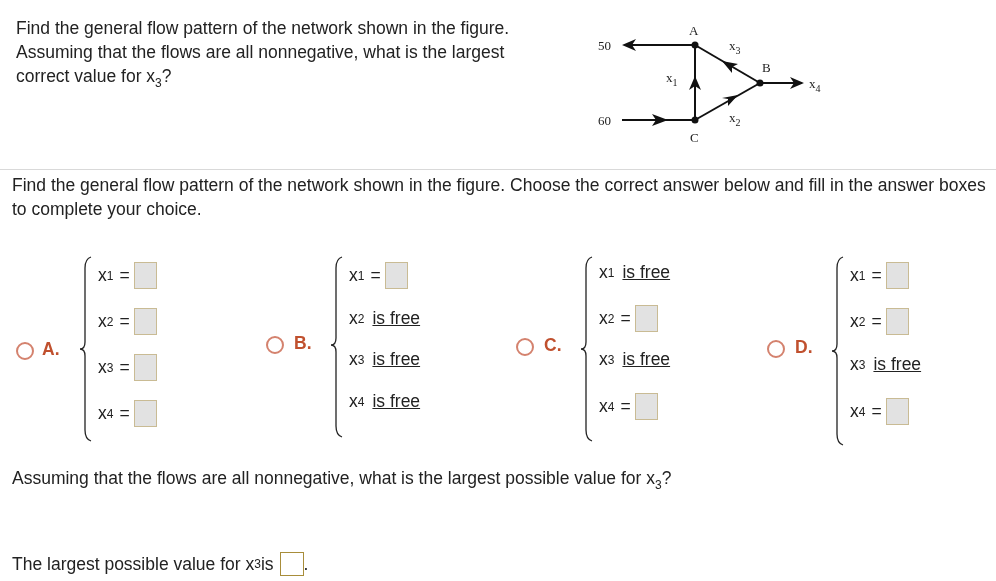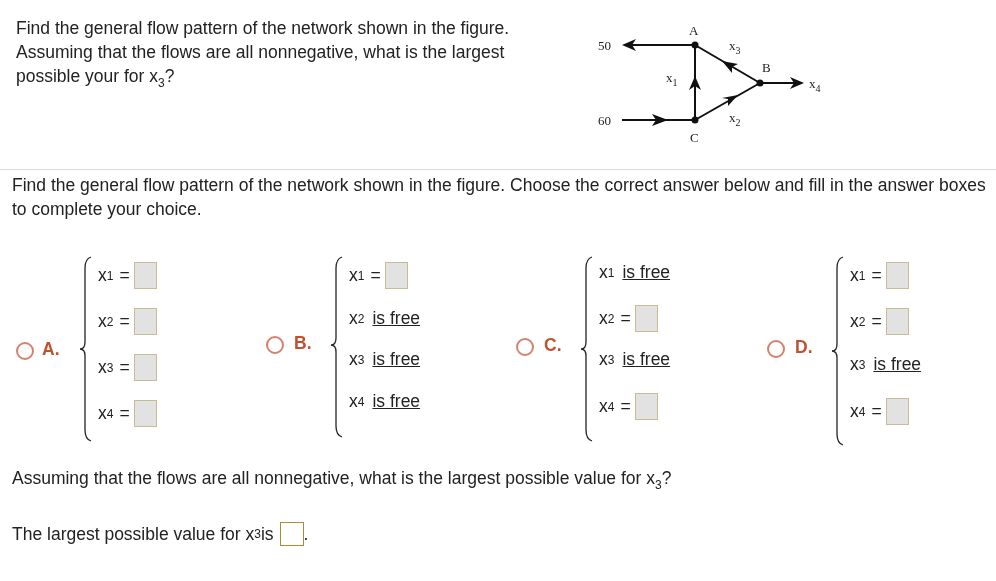--- a/index.html
+++ b/index.html
@@ -14,30 +14,30 @@
   .instr { left:12px; top:173px; width:975px; font-size:17.5px; line-height:24px; }
   .option { position:absolute; top:248px; height:200px; }
   .radio { position:absolute; width:14px; height:14px; border:2px solid #d4826e; border-radius:50%; background:#fff; }
   .opt-letter { position:absolute; font-weight:bold; font-size:17.5px; color:#c0502e; }
   .brace { position:absolute; }
   .row { position:absolute; font-size:17.5px; white-space:nowrap; color:#222; display:flex; align-items:center; }
   .row .eq { margin:0 4px 0 6px; }
   .row .free { margin-left:8px;text-decoration:underline; }
   .box { display:inline-block; width:23px; height:27px; background:#e2e2e2; border:1px solid #c9bb94; box-sizing:border-box; }
   .final-q { left:12px; top:466px; font-size:17.5px; line-height:24px; }
-  .final-a { left:12px; top:522px; font-size:17.5px; line-height:24px; display:flex; align-items:center; }
+  .final-a { left:12px; top:552px; font-size:17.5px; line-height:24px; display:flex; align-items:center; }
   .answer-box { display:inline-block; width:24px; height:24px; border:1px solid #a88d3a; box-sizing:border-box; background:#fff; margin-left:6px; }
 </style>
 </head>
 <body>
 
 <div class="abs q-text">
   <span class="line">Find the general flow pattern of the network shown in the figure.</span>
   <span class="line">Assuming that the flows are all nonnegative, what is the largest</span>
-  <span class="line"><span>possible your for x</span><sub>3</sub><span>?</span></span>
+  <span class="line"><span>correct value for x</span><sub>3</sub><span>?</span></span>
 </div>
 
 <svg class="abs diagram" viewBox="0 0 240 130" width="240" height="130">
   <g font-family="Liberation Serif, serif" font-size="13" fill="#222">
 
     <line x1="104" y1="25" x2="36" y2="25" stroke="#111" stroke-width="2"></line>
     <polygon points="32,25 46,19 42,25 46,31" fill="#111"></polygon>
     <text x="8" y="30">50</text>
 
     <circle cx="105" cy="25" r="3.5" fill="#111"></circle>

